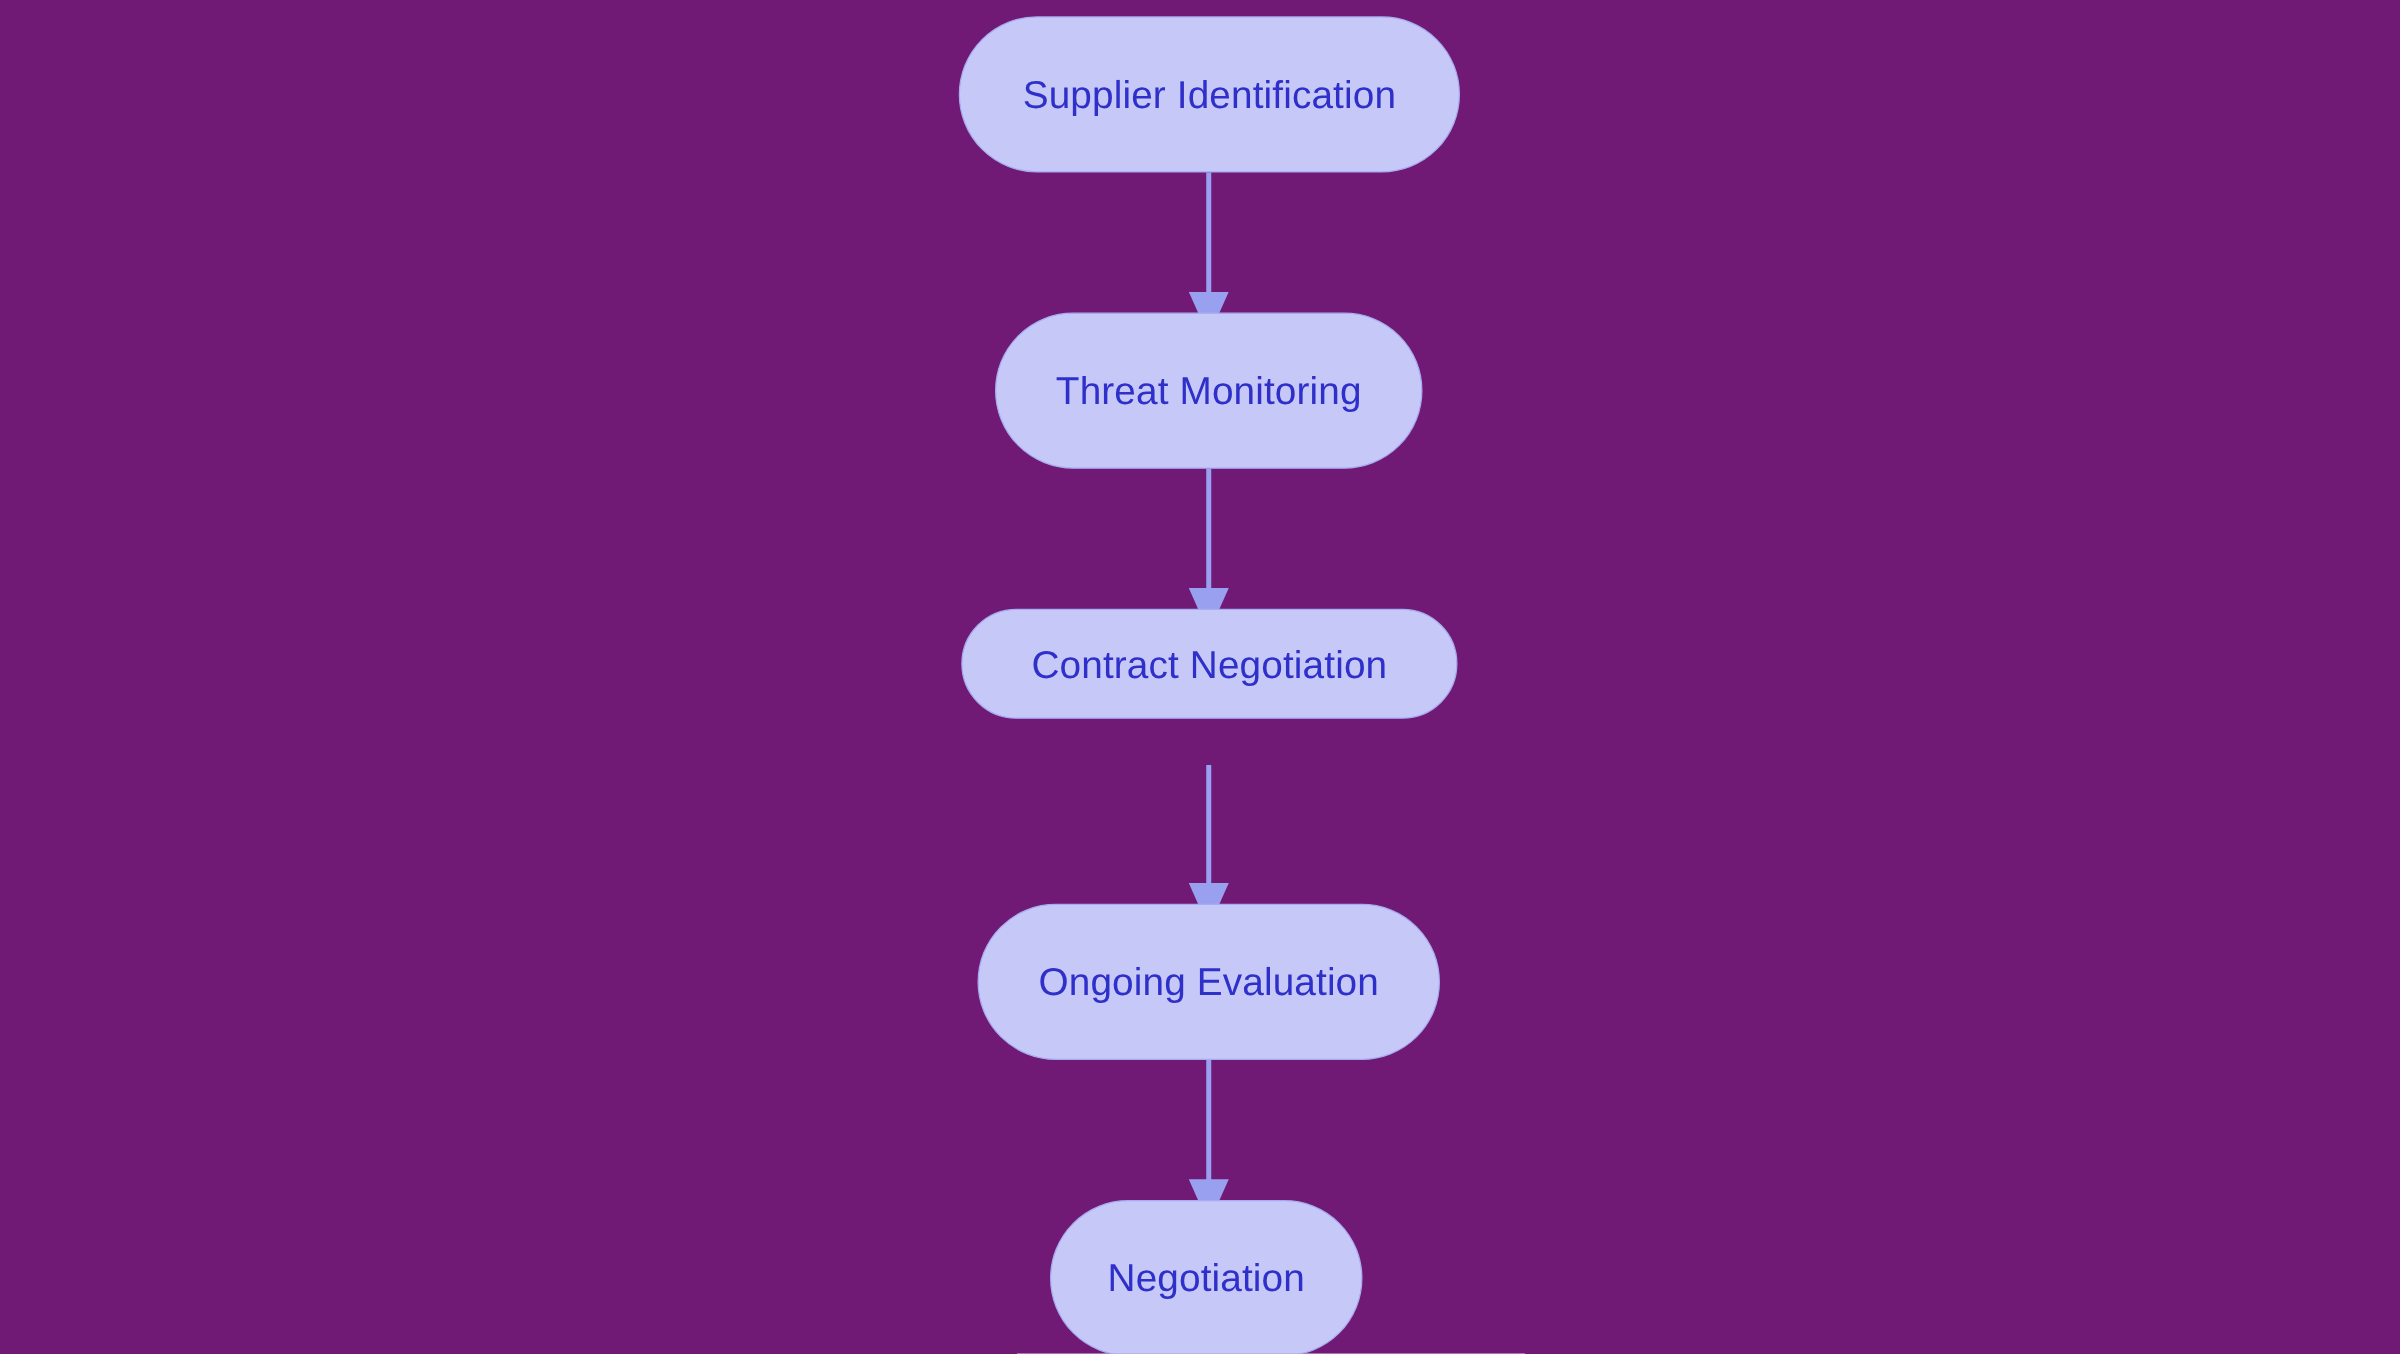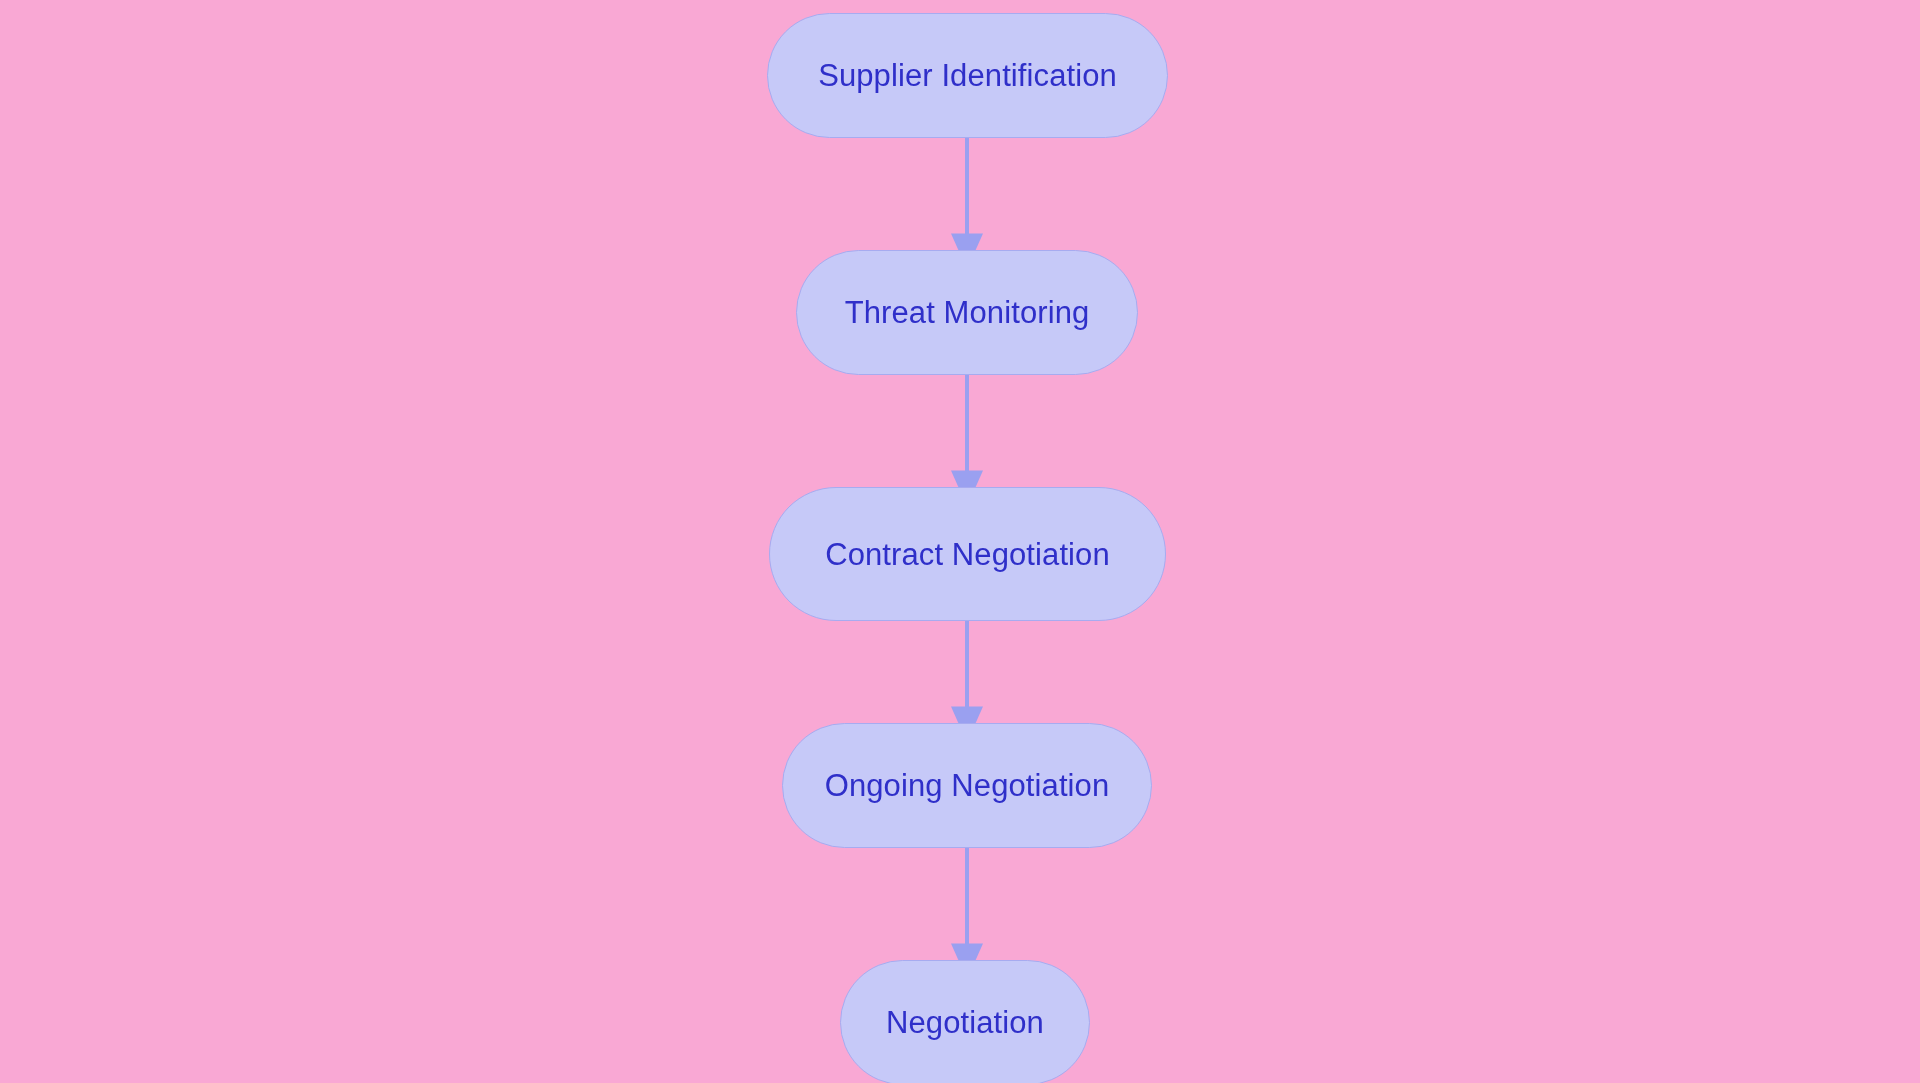--- a/index.html
+++ b/index.html
@@ -11,21 +11,21 @@
     background: #ffffff;
     overflow: hidden;
   }
   body {
     font-family: "Liberation Sans", sans-serif;
   }
   #flow-root {
     position: relative;
     width: 1920px;
     height: 1083px;
-    background: #f9a8d4;
+    background: #701a75;
   }
   #flow-svg {
     position: absolute;
     left: 0;
     top: 0;
     width: 1920px;
     height: 1083px;
     display: block;
   }
   .node-box {
@@ -80,25 +80,25 @@
   </svg>
 
   <div class="node-box" style="left:767px; top:13px; width:401px; height:125px;">
     <span class="node-label">Supplier Identification</span>
   </div>
 
   <div class="node-box" style="left:796px; top:250px; width:342px; height:125px;">
     <span class="node-label">Threat Monitoring</span>
   </div>
 
-  <div class="node-box" style="left:769px; top:487px; width:397px; height:134px;">
+  <div class="node-box" style="left:769px; top:487px; width:397px; height:88px;">
     <span class="node-label">Contract Negotiation</span>
   </div>
 
   <div class="node-box" style="left:782px; top:723px; width:370px; height:125px;">
-    <span class="node-label">Ongoing Negotiation</span>
+    <span class="node-label">Ongoing Evaluation</span>
   </div>
 
   <div class="node-box" style="left:840px; top:960px; width:250px; height:125px;">
     <span class="node-label">Negotiation</span>
   </div>
 
 </div>
 
 </body></html>

